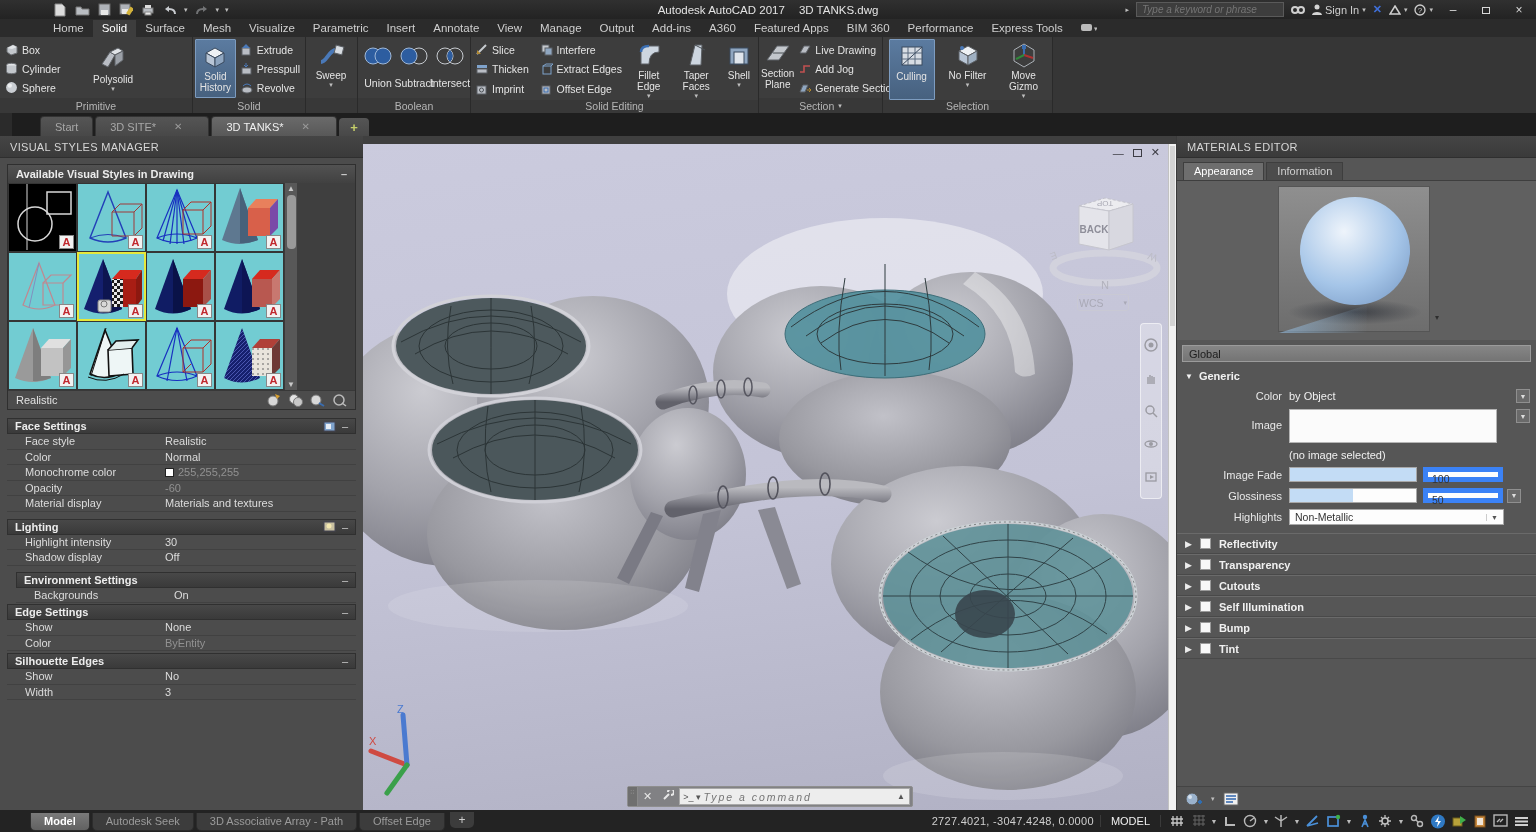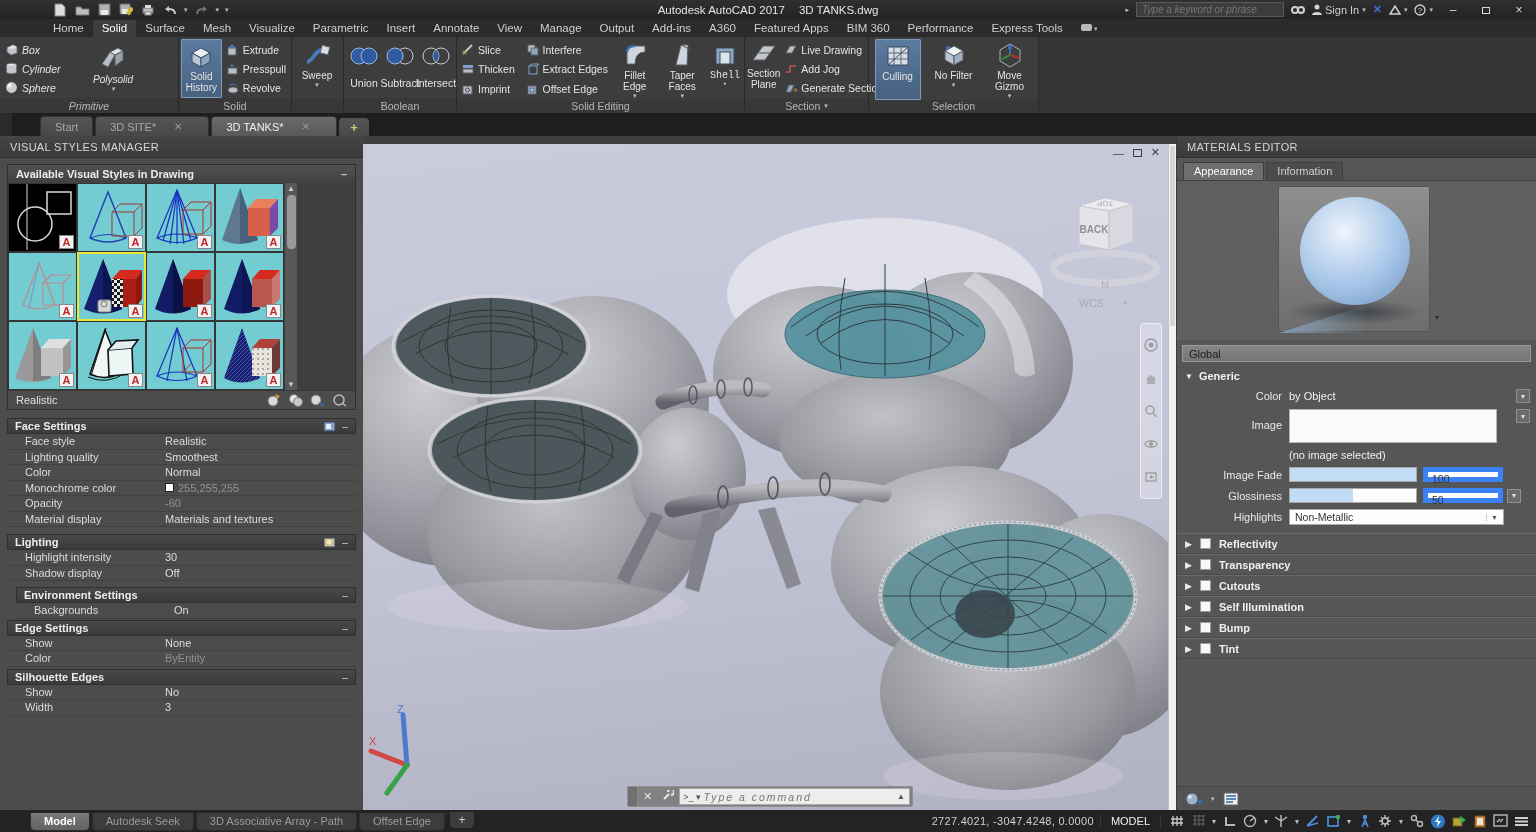--- a/index.html
+++ b/index.html
@@ -271,21 +271,21 @@
   <span class="rtab">Performance</span>
   <span class="rtab">Express Tools</span>
   <span class="rtab"><svg width="16" height="9">
         <rect x="0" y="1" width="11" height="7" rx="2" fill="#bbb"></rect>
         <text x="13" y="8" font-size="7" fill="#bbb">▾</text>
       </svg></span>
 </div>
 
 <div id="ribbonbody">
 
-  <div class="panel" style="width:179px;font-style:italic;">
+  <div class="panel" style="width:193px;">
     <div class="panel-body">
       <div class="smallstack" style="width:78px;">
         <div class="sbtn">
             <svg width="13" height="13">
               <polygon points="2,5 8,2 12,4 12,10 6,12 2,9" fill="#c3c7cc" stroke="#6d7075"></polygon>
               <polygon points="2,5 8,2 12,4 7,6" fill="#e2e5e8"></polygon>
             </svg>
             <span>Box</span>
           </div>
         <div class="sbtn">
@@ -458,21 +458,21 @@
           <span class="caret">▾</span>
       </div>
       <div class="bigbtn" style="width:50px;">
         <svg width="28" height="26">
             <polygon points="8,23 13,3 20,3 19,23" fill="#cdd6e0" stroke="#5d6166"></polygon>
             <line x1="13" y1="3" x2="23" y2="8" stroke="#4a5055"></line>
           </svg>
         <span>Taper Faces</span>
           <span class="caret">▾</span>
       </div>
-      <div class="bigbtn" style="width:36px;font-family:Liberation Mono, monospace;">
+      <div class="bigbtn" style="width:36px;">
         <svg width="28" height="26">
             <rect x="5" y="6" width="18" height="16" fill="#8fa6c0" stroke="#3a4a5e"></rect>
             <rect x="9" y="10" width="10" height="12" fill="#dfe5ec" stroke="#3a4a5e"></rect>
           </svg>
         <span>Shell</span>
           <span class="caret">▾</span>
       </div>
     </div>
     <div class="panel-label">
         <span>Solid Editing</span>
@@ -779,24 +779,20 @@
             <rect x="3" y="3" width="5" height="5" fill="#e8eef6"></rect>
           </svg>
           <span>–</span>
         </span>
     </div>
     <div class="prow">
         <span class="plabel">Face style</span>
         <span class="pvalue">Realistic</span>
       </div>
     <div class="prow">
-        <span class="plabel">Lighting quality</span>
-        <span class="pvalue">Smoothest</span>
-      </div>
-    <div class="prow">
         <span class="plabel">Color</span>
         <span class="pvalue">Normal</span>
       </div>
     <div class="prow dim">
         <span class="plabel">Monochrome color</span>
         <span class="pvalue">
           <span class="swatch"></span>
           <span>255,255,255</span>
         </span>
       </div>

